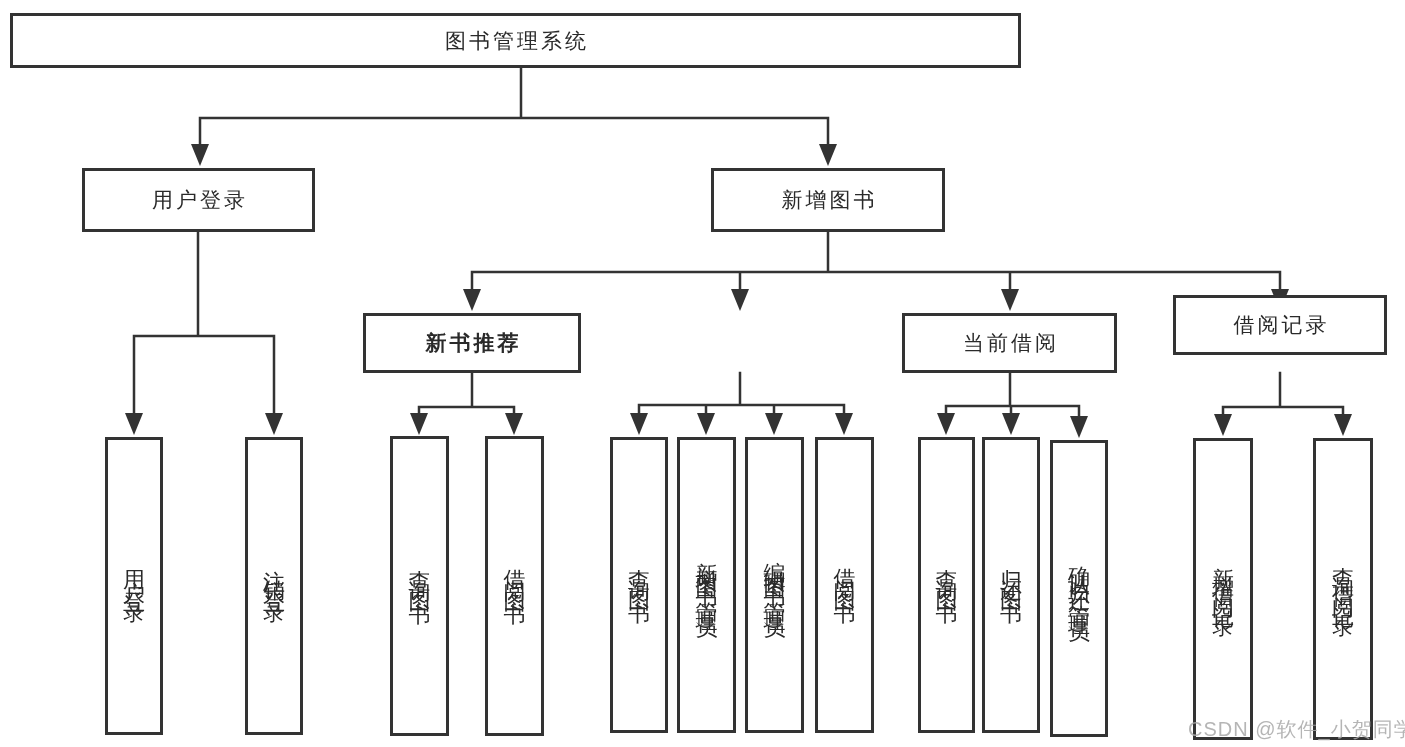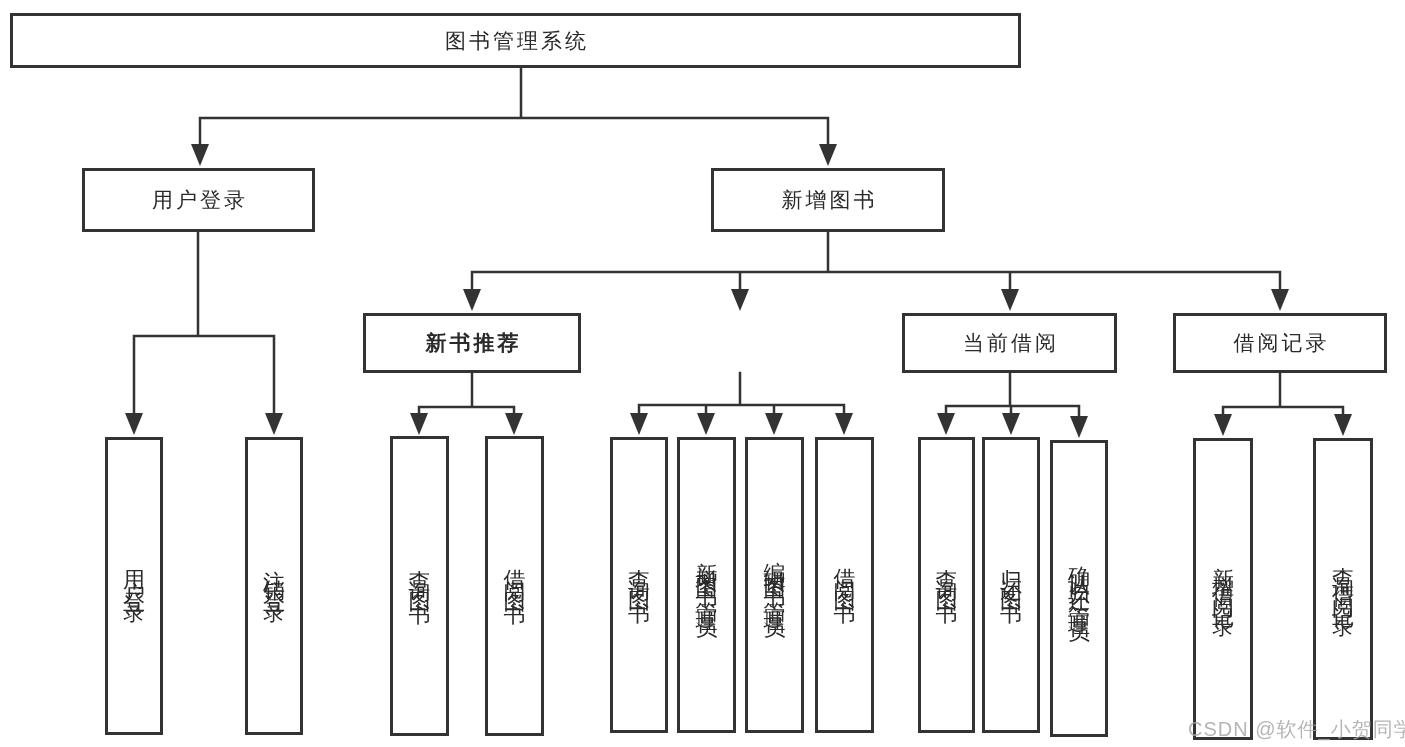--- a/index.html
+++ b/index.html
@@ -85,21 +85,21 @@
   <div class="box hnode" style="left:711px; top:168px; width:234px; height:64px;">
     <span>新增图书</span>
   </div>
 
   <div class="box hnode" style="left:363px; top:313px; width:218px; height:60px;font-weight:bold;">
     <span>新书推荐</span>
   </div>
   <div class="box hnode" style="left:902px; top:313px; width:215px; height:60px;">
     <span>当前借阅</span>
   </div>
-  <div class="box hnode" style="left:1173px; top:313px; width:214px; height:60px;">
+  <div class="box hnode" style="left:1173px; top:295px; width:214px; height:60px;">
     <span>借阅记录</span>
   </div>
 
   <div class="box leaf" style="left:105px; top:437px; width:58px; height:298px;">
     <span class="vtext sp4">用户登录</span>
   </div>
   <div class="box leaf" style="left:245px; top:437px; width:58px; height:298px;">
     <span class="vtext sp4">注销登录</span>
   </div>
 

